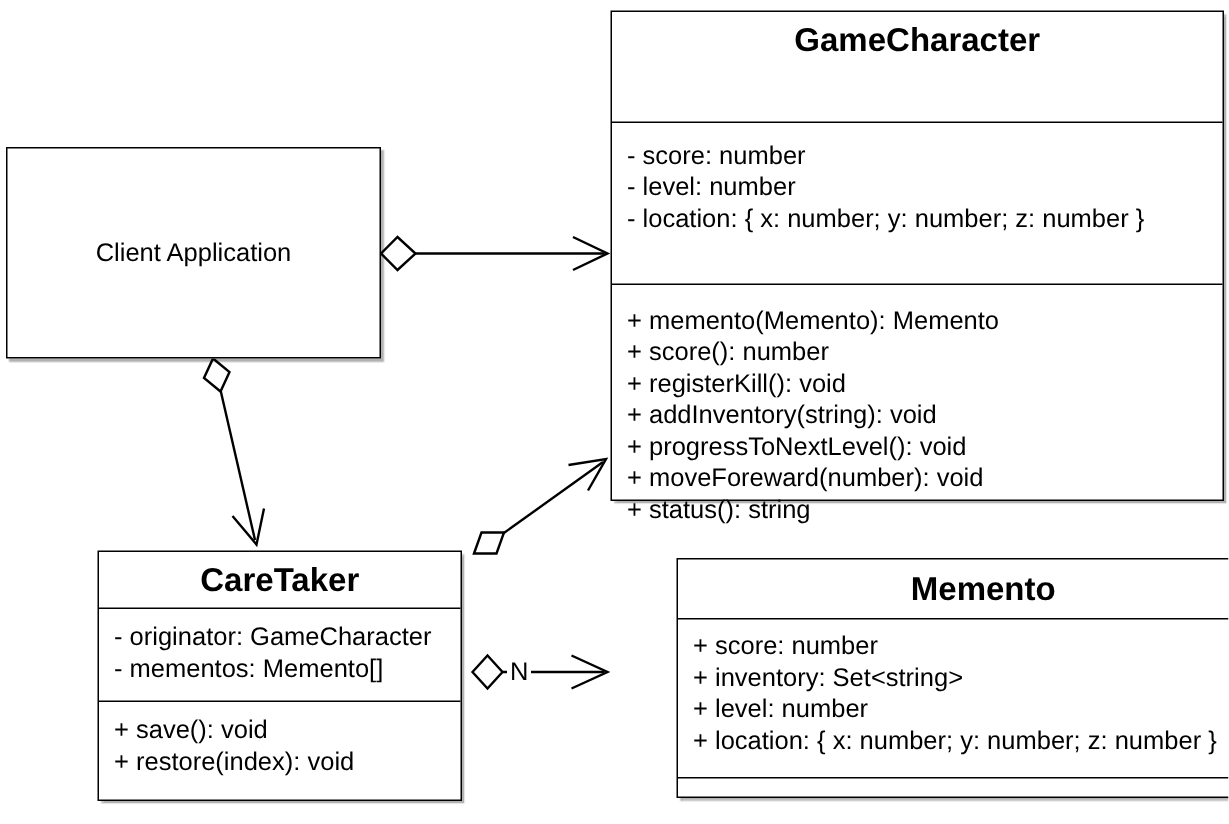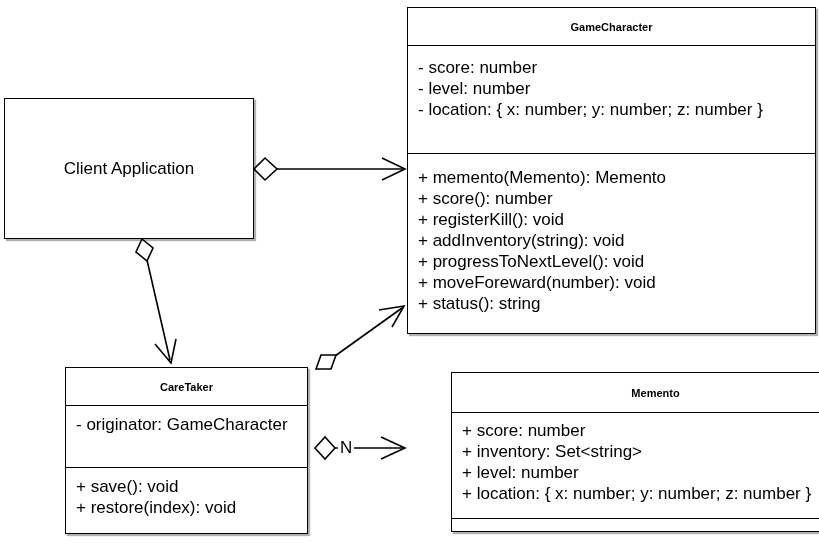--- a/index.html
+++ b/index.html
@@ -17,32 +17,32 @@
     border: 1.5px solid #000000;
     box-sizing: border-box;
     box-shadow: 2px 2px 1px rgba(0,0,0,0.30);
   }
   .plain-label {
     display: flex; align-items: center; justify-content: center;
     font-size: 17px;
   }
   .uml-title {
     display: flex; align-items: center; justify-content: center;
-    font-weight: bold; font-size: 11px;
+    font-weight: bold; font-size: 22px;
     box-sizing: border-box;
   }
   .sec {
     border-top: 1.5px solid #000000;
     box-sizing: border-box;
     font-size: 17px; line-height: 21px;
     padding: 8px 10px 0 10px;
     overflow: hidden;
   }
   .sec .row { white-space: nowrap; }
-  .gc-attrs   { padding-top: 11px; }
+  .gc-attrs   { padding-top: 11px; margin-top: 36px; }
   .gc-methods { padding-top: 13px; }
   .mem-attrs  { padding-top: 7px; }
   .connector-layer {
     position: absolute; left: 0; top: 0;
     width: 819px; height: 549px;
     pointer-events: none;
   }
   .connector-layer line, .connector-layer polyline {
     stroke: #000000; stroke-width: 1.6; fill: none;
   }
@@ -109,20 +109,21 @@
       <div class="row">+ progressToNextLevel(): void</div>
       <div class="row">+ moveForeward(number): void</div>
       <div class="row">+ status(): string</div>
     </div>
   </div>
 
   <div class="box" style="left:65px; top:367px; width:243px; height:167px;">
     <div class="uml-title" style="height:37px;">CareTaker</div>
     <div class="sec" style="height:62px;">
       <div class="row">- originator: GameCharacter</div>
+      <div class="row">- mementos: Memento[]</div>
     </div>
     <div class="sec" style="height:65px;">
       <div class="row">+ save(): void</div>
       <div class="row">+ restore(index): void</div>
     </div>
   </div>
 
   <div class="box" style="left:407px; top:372px; width:409px; height:160px;margin-left:44px;">
     <div class="uml-title" style="height:39px;">Memento</div>
     <div class="sec mem-attrs" style="height:106px;">

